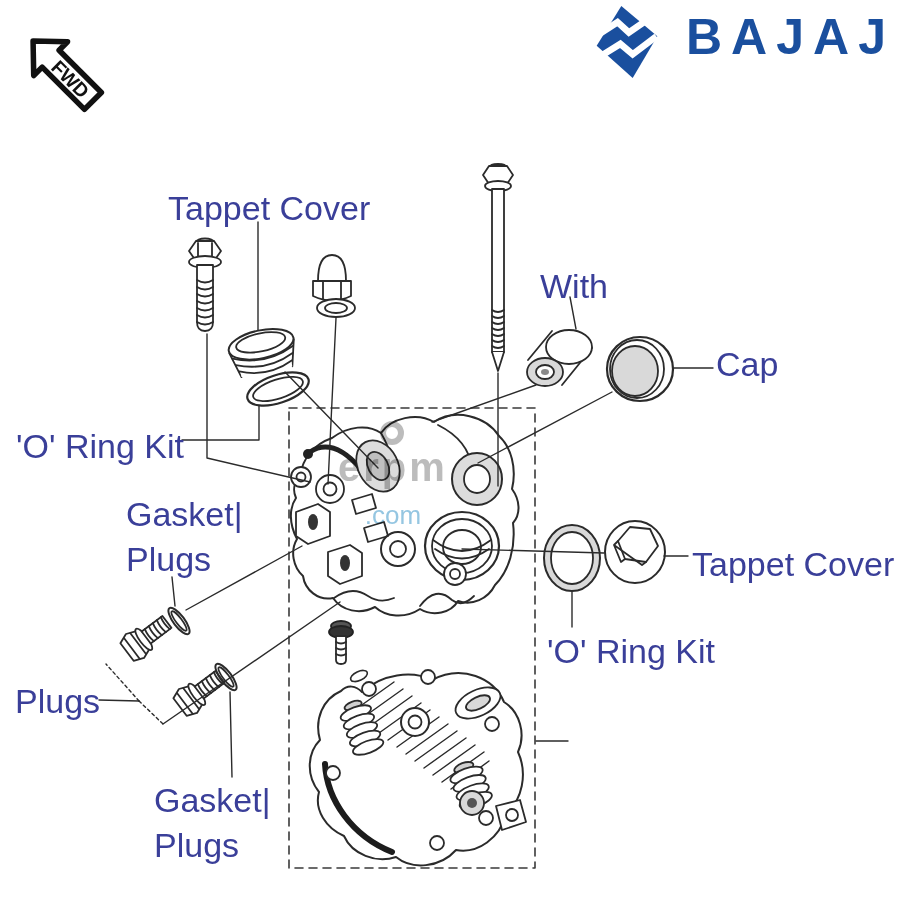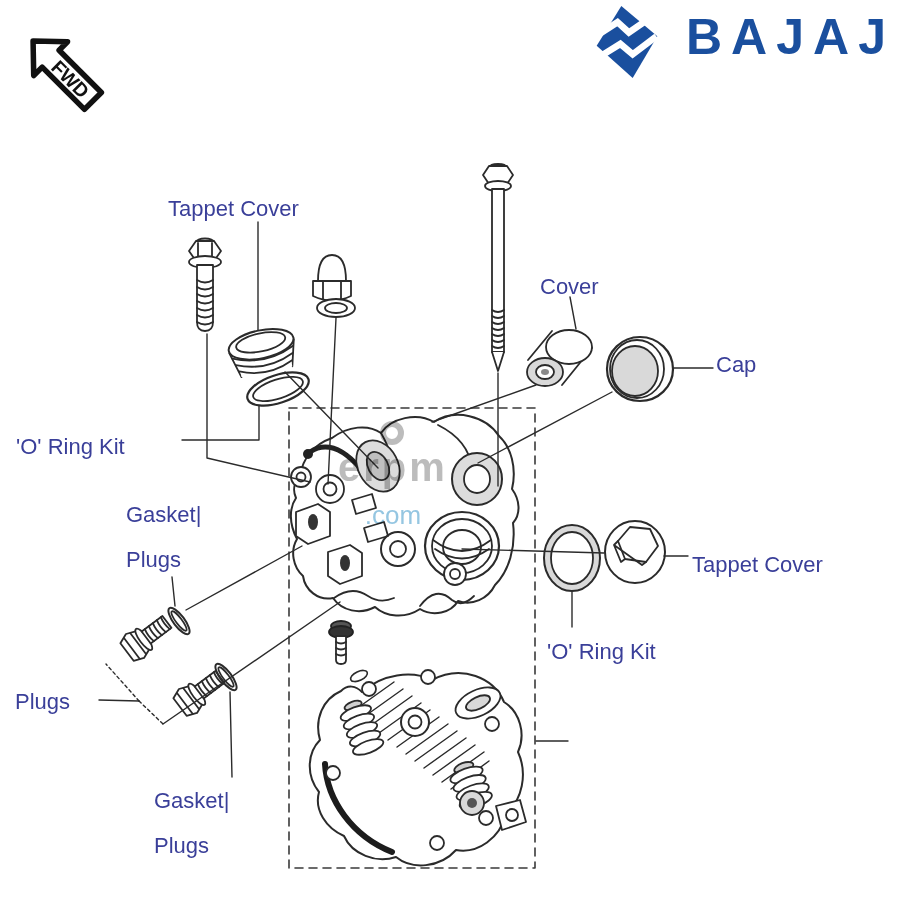--- a/index.html
+++ b/index.html
@@ -2,21 +2,21 @@
 <html><head>
 <meta charset="utf-8">
 <style>
   * { margin:0; padding:0; box-sizing:border-box; }
   body { background:#fff; }
   #stage {
     position:relative; width:905px; height:905px; background:#ffffff;
     font-family:"Liberation Sans", sans-serif; overflow:hidden;
   }
   .callout {
-    position:absolute; color:#3a3f99; font-size:22px; line-height:45px;
+    position:absolute; color:#3a3f99; font-size:34px; line-height:45px;
     white-space:nowrap; letter-spacing:0px;
   }
   #brand-wordmark {
     position:absolute; left:686px; top:8px; color:#1a4f9e;
     font-size:50px; font-weight:700; letter-spacing:9px;
   }
   #art, #brand-emblem, #fwd-badge { position:absolute; }
   #watermark {
     position:absolute; left:338px; top:421px; display:flex; align-items:center;
     mix-blend-mode:multiply; opacity:0.95;flex-direction:column;
@@ -284,21 +284,21 @@
   </svg>
 
   <div id="watermark">
     <span class="wm-ring"></span>
     <span class="wm-gray">erpm</span>
     <span class="wm-blue">.com</span>
   </div>
 
   <div class="callout" style="left:168px; top:186px;">Tappet Cover</div>
 
-  <div class="callout" style="left:540px; top:264px;">Cover</div>
+  <div class="callout" style="left:540px; top:264px;">With</div>
 
   <div class="callout" style="left:716px; top:342px;">Cap</div>
 
   <div class="callout" style="left:16px; top:424px;">'O' Ring Kit</div>
 
   <div class="callout" style="left:126px; top:492px;">
     <div>Gasket|</div>
     <div>Plugs</div>
   </div>
 

